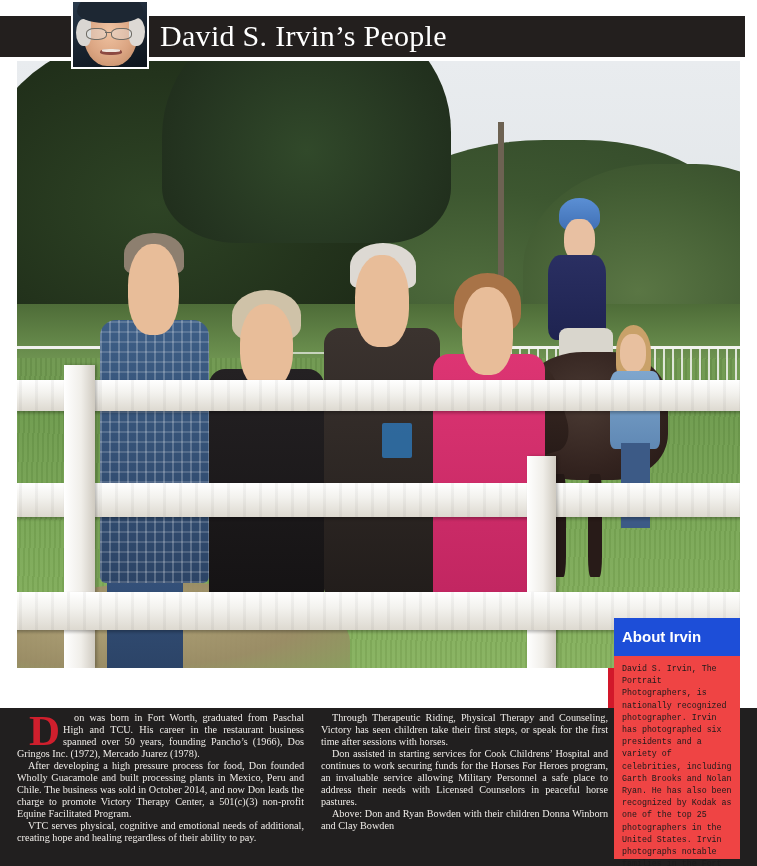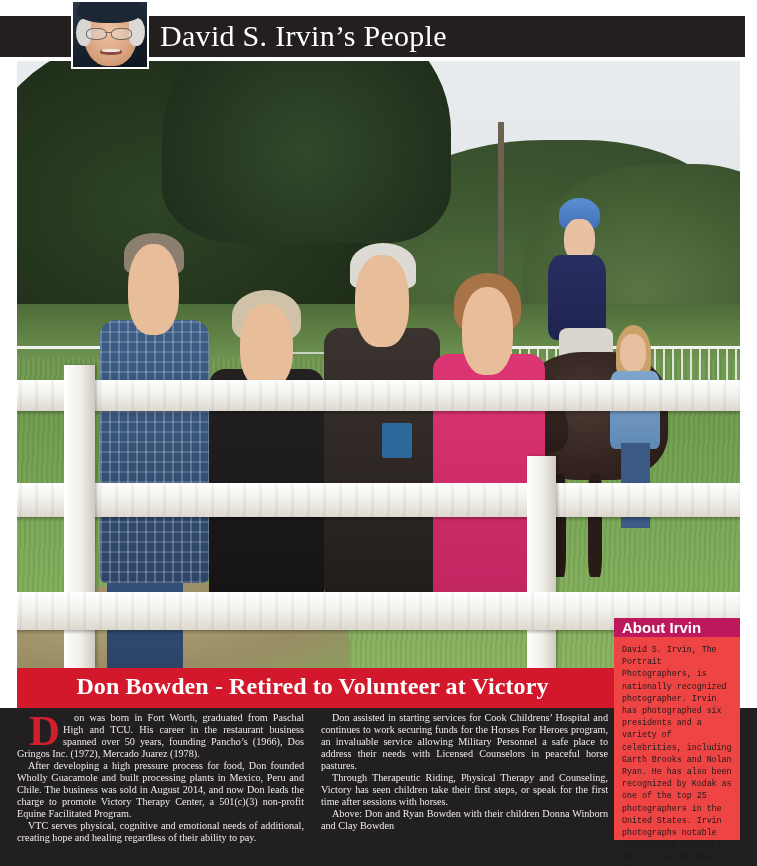--- a/index.html
+++ b/index.html
@@ -393,22 +393,22 @@
 
   
   #sidebar {
     position: absolute;
     left: 614px;
     top: 618px;
     width: 126px;
     z-index: 9;
   }
   #sidebar-header {
-    background: #be185d;
-    height: 19px;
+    background: #1d4ed8;
+    height: 38px;
     position: relative;
   }
   #sidebar-title {
     position: absolute;
     left: 8px;
     top: 50%;
     transform: translateY(-52%);
     color: #ffffff;
     font-family: "Liberation Sans", sans-serif;
     font-weight: bold;
@@ -531,35 +531,32 @@
     <div class="pi-layer pi-cap"></div>
     <div class="pi-layer pi-glass l"></div>
     <div class="pi-layer pi-glass r"></div>
     <div class="pi-layer pi-bridge"></div>
     <div class="pi-layer pi-mouth"></div>
     <div class="pi-layer pi-teeth"></div>
   </div>
 
   <div id="sidebar-red-strip"></div>
 
-  <div id="headline-bar">
-    <div id="headline-text">Don Bowden - Retired to Volunteer at Victory</div>
-  </div>
 
   <div id="article-bg"></div>
 
   <div id="article">
     <div class="col">
       <p class="dropcap-p"><span id="dropcap">D</span><span>on was born in Fort Worth, graduated from Paschal High and TCU. His career in the restaurant business spanned over 50 years, founding Pancho’s (1966), Dos Gringos Inc. (1972), Mercado Juarez (1978).</span></p>
-      <p>After developing a high pressure process for food, Don founded Wholly Guacamole and built processing plants in Mexico, Peru and Chile. The business was sold in August 2014, and now Don leads the charge to promote Victory Therapy Center, a 501(c)(3) non-profit Equine Facilitated Program.</p>
+      <p>After developing a high pressure process for food, Don founded Wholly Guacamole and built processing plants in Mexico, Peru and Chile. The business was sold in October 2014, and now Don leads the charge to promote Victory Therapy Center, a 501(c)(3) non-profit Equine Facilitated Program.</p>
       <p>VTC serves physical, cognitive and emotional needs of additional, creating hope and healing regardless of their ability to pay.</p>
     </div>
     <div class="col">
+      <p>Through Therapeutic Riding, Physical Therapy and Counseling, Victory has seen children take their first steps, or speak for the first time after sessions with horses.</p>
       <p>Don assisted in starting services for Cook Childrens’ Hospital and continues to work securing funds for the Horses For Heroes program, an invaluable service allowing Military Personnel a safe place to address their needs with Licensed Counselors in peaceful horse pastures.</p>
-      <p>Through Therapeutic Riding, Physical Therapy and Counseling, Victory has seen children take their first steps, or speak for the first time after sessions with horses.</p>
       <p>Above: Don and Ryan Bowden with their children Donna Winborn and Clay Bowden</p>
     </div>
   </div>
 
   <div id="sidebar">
     <div id="sidebar-header">
       <div id="sidebar-title">About Irvin</div>
     </div>
     <div id="sidebar-body">
       <p><span>David S. Irvin, The Portrait Photographers, is nationally recognized photographer. Irvin has photographed six presidents and a variety of celebrities, including Garth Brooks and Nolan Ryan. He has also been recognized by Kodak as one of the top 25 photographers in the United States. Irvin photographs notable families in the Fort Worth area who have ties to area businesses. To see additional photos by David S. Irvin, see </span><a class="url" href="#" style="color:#1c1b1b;text-decoration:none;">www.dsirvin.com</a></p>

